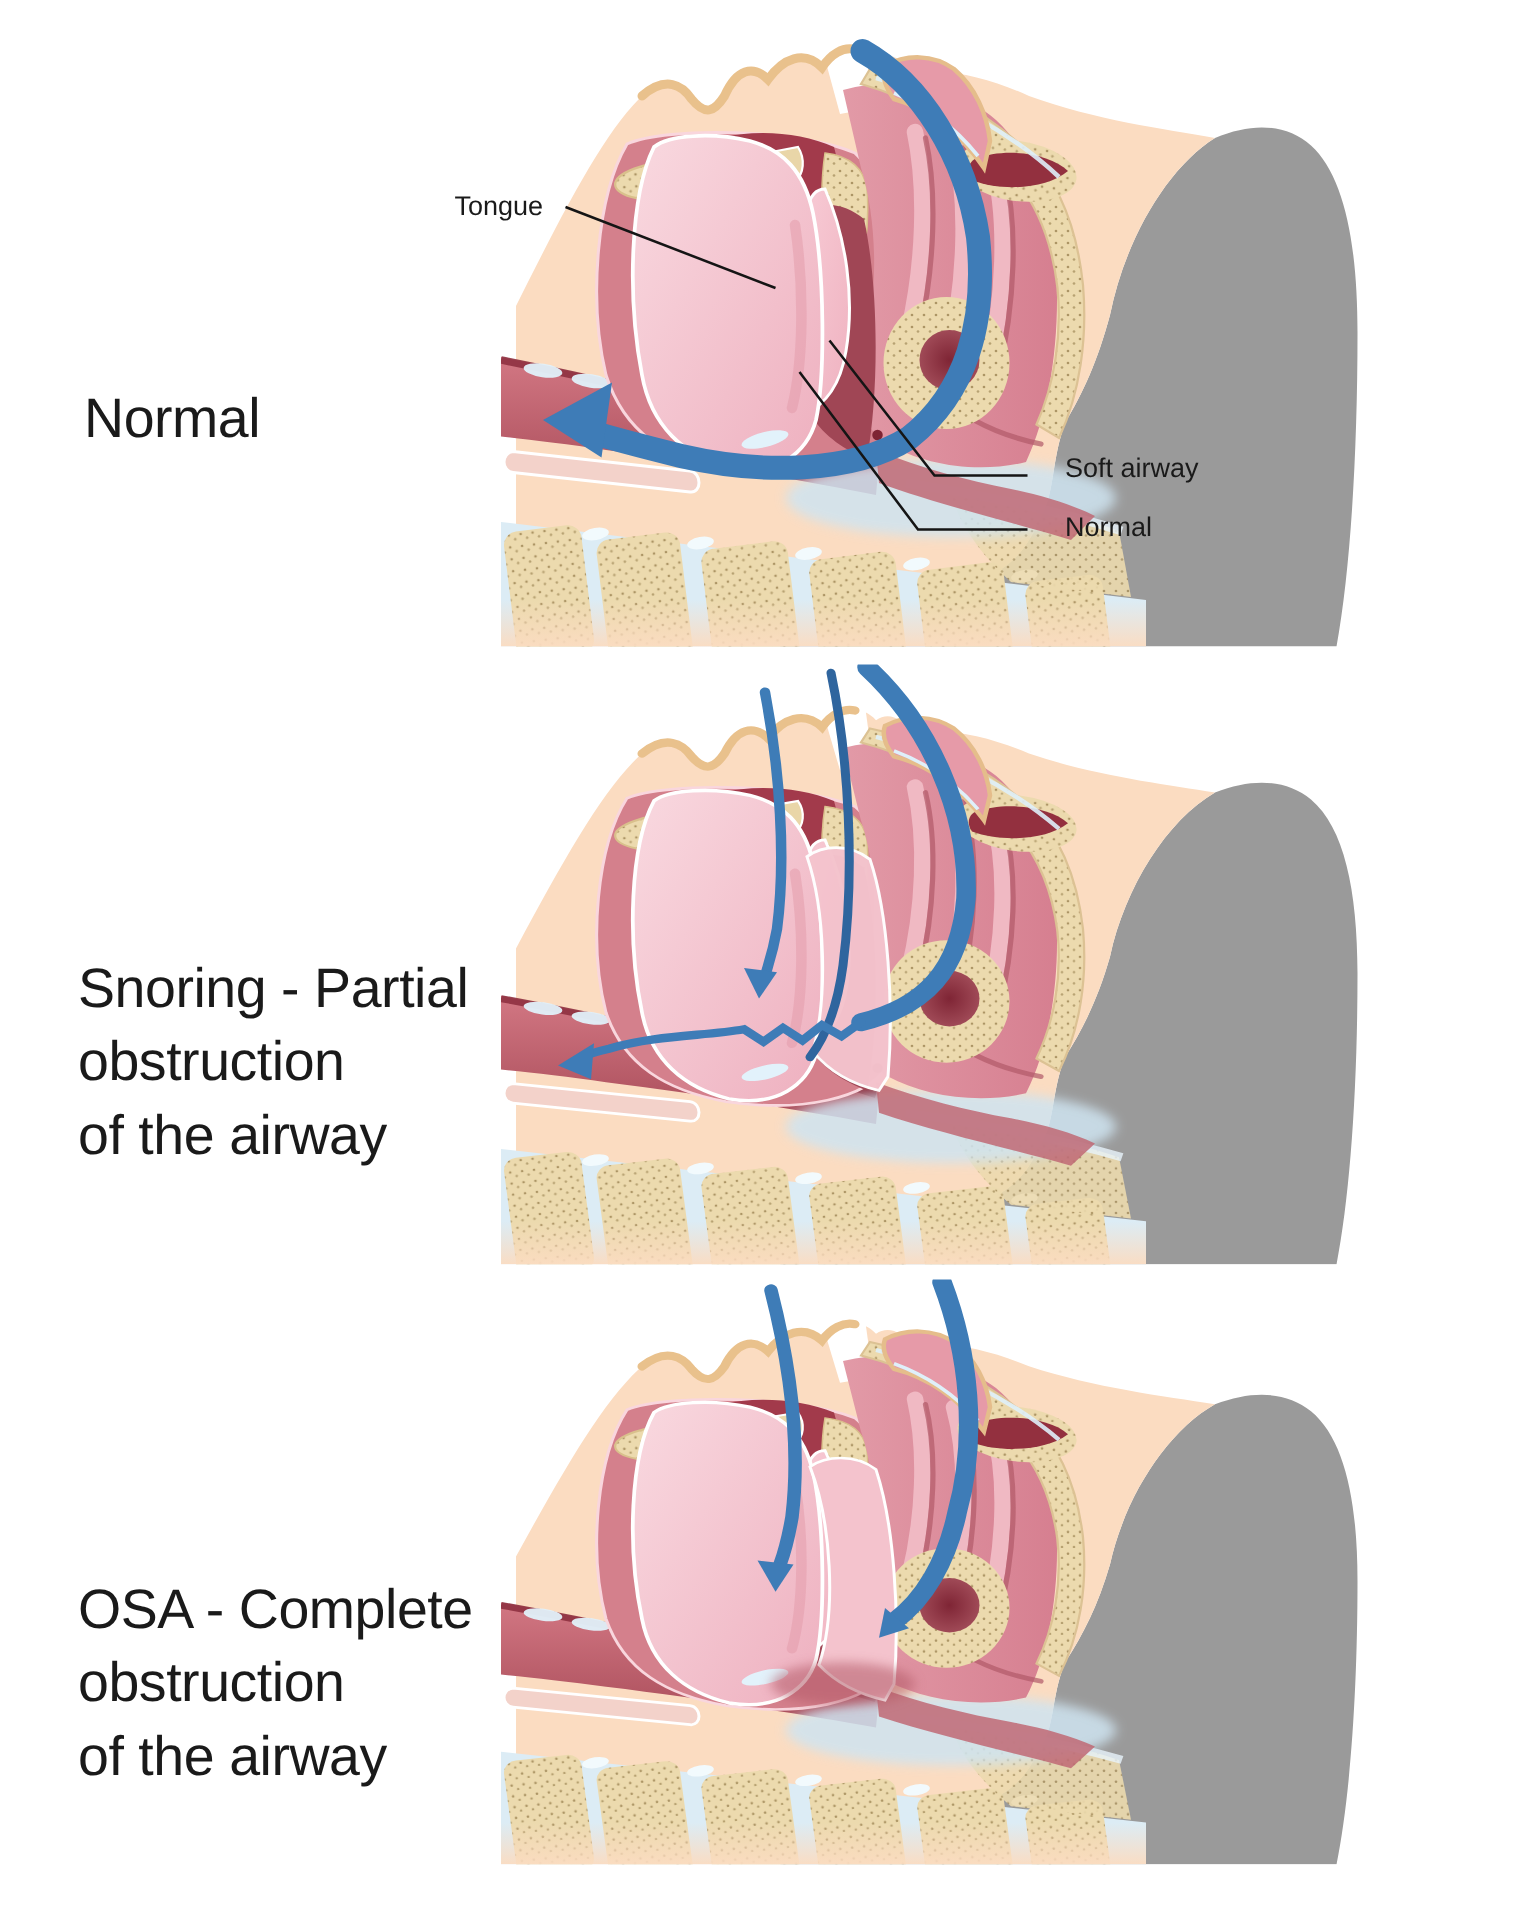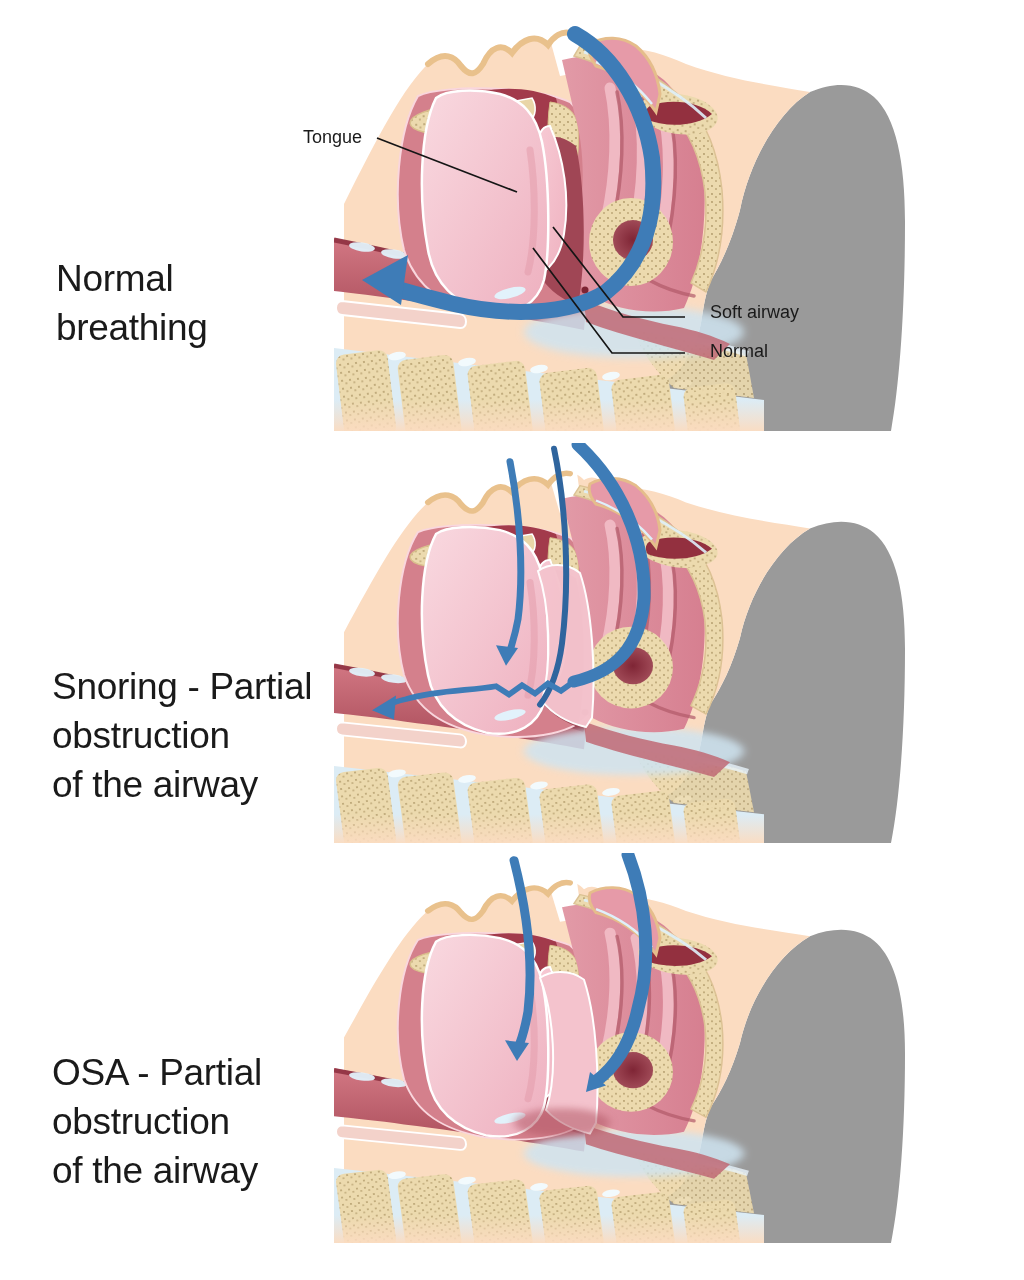--- a/index.html
+++ b/index.html
@@ -205,29 +205,28 @@
     <g fill="none" stroke-linecap="round">
       <path style="stroke:var(--arrow_blue)" stroke-width="13" d="M294,2 C312,54 318,116 304,172 C297,208 282,236 262,252"></path>
       <polygon style="fill:var(--arrow_blue);stroke:none" points="252,264 256,242 272,257"></polygon>
       <path style="stroke:var(--arrow_blue)" stroke-width="9" d="M180,8 C192,60 200,120 194,175 C191,194 188,204 186,210"></path>
       <polygon style="fill:var(--arrow_blue);stroke:none" points="183,230 171,207 195,210"></polygon>
     </g>
   </svg>
 
   <div class="caption" style="left:56px;top:254px">
       <div>Normal</div>
-      <div>breathing</div>
     </div>
-  <div class="caption" style="left:52px;top:662px">
+  <div class="caption" style="left:52px;top:634px">
       <div>Snoring - Partial</div>
       <div>obstruction</div>
       <div>of the airway</div>
     </div>
   <div class="caption" style="left:52px;top:1048px">
-      <div>OSA - Partial</div>
+      <div>OSA - Complete</div>
       <div>obstruction</div>
       <div>of the airway</div>
     </div>
 
   <div class="annot" style="left:200px;top:122px;width:162px;text-align:right">Tongue</div>
   <div class="annot" style="left:710px;top:297px">Soft airway</div>
   <div class="annot" style="left:710px;top:336px">Normal</div>
 </div>
 
 </body></html>

